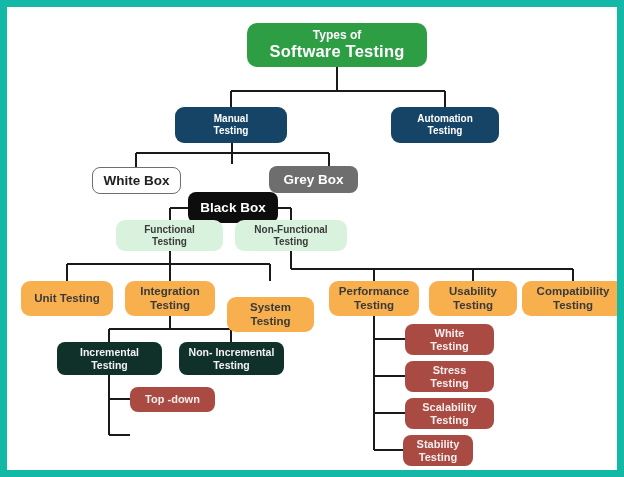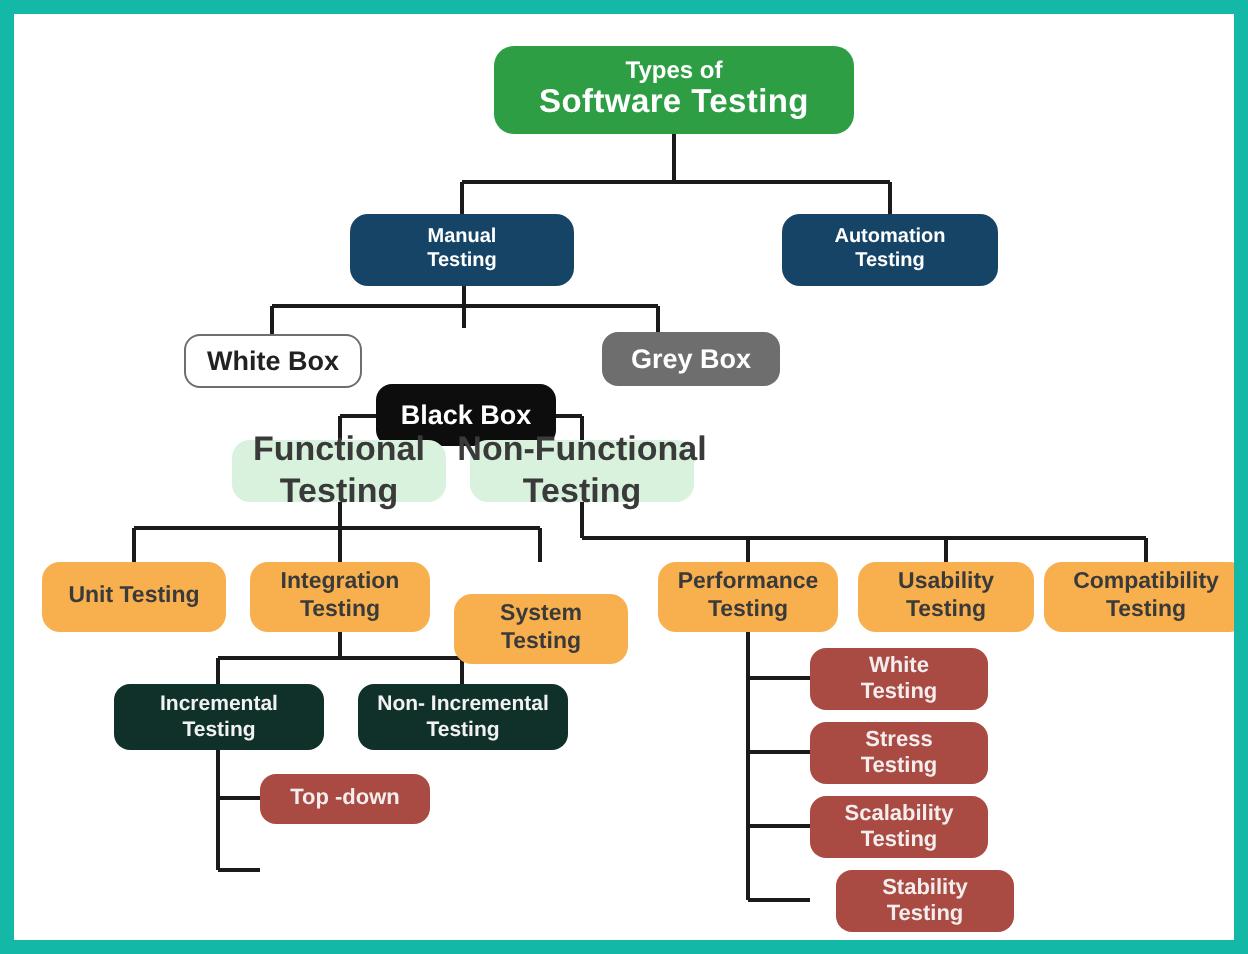--- a/index.html
+++ b/index.html
@@ -15,21 +15,21 @@
     position:absolute;display:flex;flex-direction:column;align-items:center;justify-content:center;
     text-align:center;font-weight:bold;line-height:1.18;box-sizing:border-box;
   }
   .node span{display:block;white-space:nowrap;}
   .green{background:var(--root-green,#2E9E45);color:#fff;border-radius:10px;font-size:12px;}
   .green .t-lg{font-size:16.5px;letter-spacing:.2px;}
   .navy{background:var(--navy,#154467);color:#fff;border-radius:9px;font-size:10px;}
   .whitebox{background:#fff;color:#222;border:1.5px solid #6e6e6e;border-radius:8px;font-size:13.5px;}
   .blackbox{background:var(--black,#0D0D0D);color:#fff;border-radius:8px;font-size:13.5px;margin-top:28px;}
   .greybox{background:var(--grey,#6E6E6E);color:#fff;border-radius:8px;font-size:13.5px;}
-  .lightgreen{background:var(--light-green,#D9F2DE);color:#3a3a3a;border-radius:9px;font-size:17px;}
+  .lightgreen{background:var(--light-green,#D9F2DE);color:#3a3a3a;border-radius:9px;font-size:10px;}
   .orange{background:var(--orange,#F8B04F);color:#3a3a3a;border-radius:9px;font-size:11.5px;}
   .darkgreen{background:var(--dark-green,#10312A);color:#f2f2f2;border-radius:8px;font-size:10.5px;}
   .red{background:var(--red,#A94B42);color:#f4eded;border-radius:8px;font-size:11px;}
 </style>
 </head>
 <body>
 
 <div id="canvas">
 
   <svg id="wires" viewBox="0 0 624 477">
@@ -59,21 +59,21 @@
   </div>
 
   <div class="node whitebox" style="left:85px;top:160px;width:89px;height:27px">
     <span>White Box</span>
   </div>
 
   <div class="node blackbox" style="left:181px;top:157px;width:90px;height:31px">
     <span>Black Box</span>
   </div>
 
-  <div class="node greybox" style="left:294px;top:159px;width:89px;height:27px">
+  <div class="node greybox" style="left:262px;top:159px;width:89px;height:27px">
     <span>Grey Box</span>
   </div>
 
   <div class="node lightgreen" style="left:109px;top:213px;width:107px;height:31px">
     <span>Functional</span>
     <span>Testing</span>
   </div>
 
   <div class="node lightgreen" style="left:228px;top:213px;width:112px;height:31px">
     <span>Non-Functional</span>
@@ -132,18 +132,18 @@
   <div class="node red" style="left:398px;top:354px;width:89px;height:31px">
     <span>Stress</span>
     <span>Testing</span>
   </div>
 
   <div class="node red" style="left:398px;top:391px;width:89px;height:31px">
     <span>Scalability</span>
     <span>Testing</span>
   </div>
 
-  <div class="node red" style="left:411px;top:428px;width:89px;height:31px">
+  <div class="node red" style="left:396px;top:428px;width:70px;height:31px">
     <span>Stability</span>
     <span>Testing</span>
   </div>
 
 </div>
 
 </body></html>

